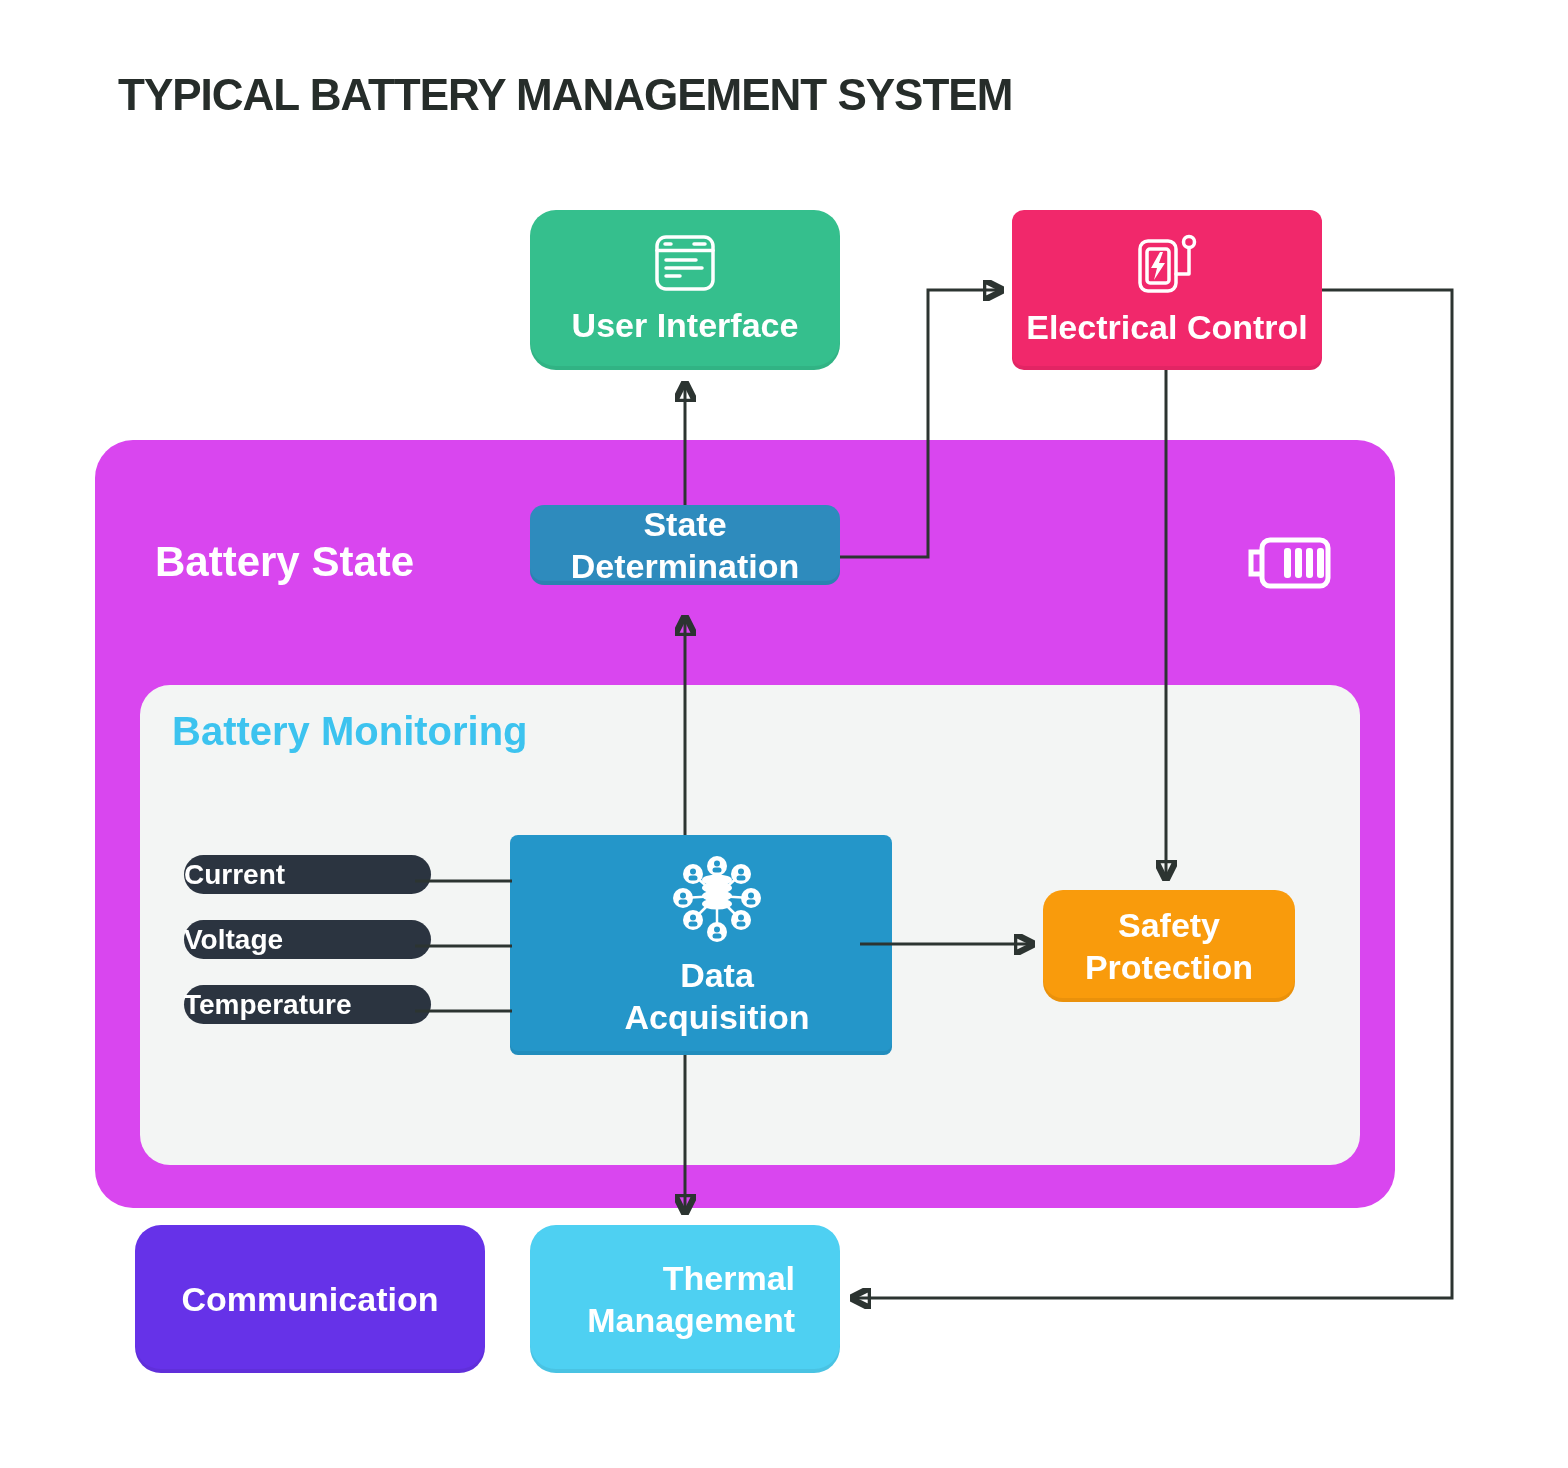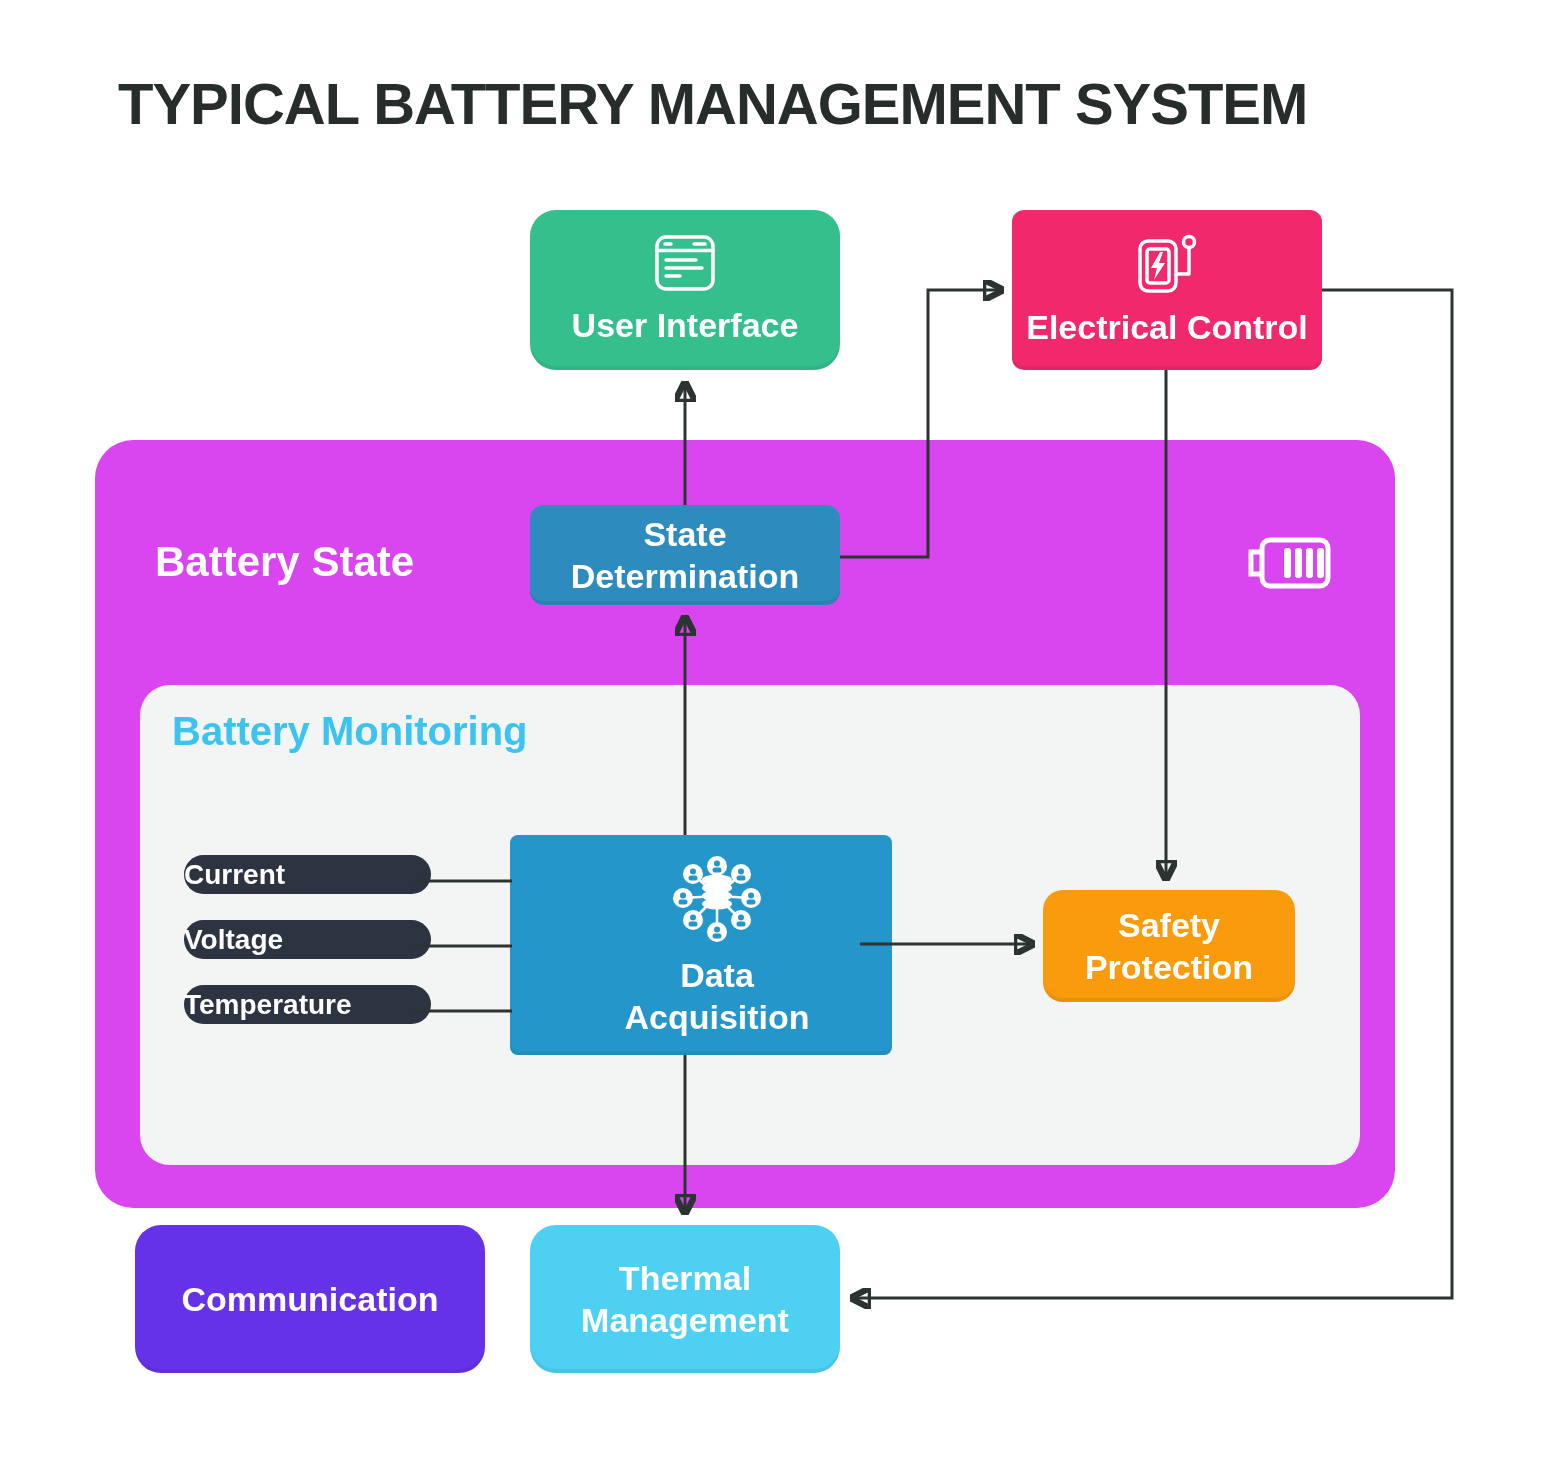--- a/index.html
+++ b/index.html
@@ -2,21 +2,21 @@
 <html><head>
 <meta charset="utf-8">
 <style>
   html,body{margin:0;padding:0;background:#ffffff;}
   .stage{
     position:relative;width:1568px;height:1468px;background:#ffffff;overflow:hidden;
     font-family:"Liberation Sans","DejaVu Sans",sans-serif;
   }
   .title{
     position:absolute;left:118px;top:70px;margin:0;
-    font-size:58px;font-weight:800;letter-spacing:-1px;color:#262d2a;white-space:nowrap;
+    font-size:44px;font-weight:800;letter-spacing:-1px;color:#262d2a;white-space:nowrap;
   }
   
   .node{
     position:absolute;display:flex;flex-direction:column;align-items:center;justify-content:center;
     color:#ffffff;text-align:center;
     box-shadow:inset 0 -4px 0 rgba(0,0,0,0.06);
   }
   .node .label{font-size:34px;font-weight:700;line-height:1.25;}
   
   .n-ui{left:530px;top:210px;width:310px;height:160px;border-radius:26px;background:#35bf8d;gap:12px;}
@@ -24,21 +24,21 @@
   
   .panel-state{
     position:absolute;left:95px;top:440px;width:1300px;height:768px;
     border-radius:38px;background:#d946ef;
   }
   .state-label{
     position:absolute;left:60px;top:98px;
     font-size:42px;font-weight:800;color:#ffffff;white-space:nowrap;
   }
   .battery-icon{position:absolute;right:62px;top:95px;}
-  .n-sd{left:435px;top:65px;width:310px;height:100px;border-radius:14px;background:#2e8bbd;}
+  .n-sd{left:435px;top:65px;width:310px;height:80px;border-radius:14px;background:#2e8bbd;}
   .n-sd .label{width:240px;}
   
   .panel-mon{
     position:absolute;left:45px;top:245px;width:1220px;height:480px;
     border-radius:30px;background:#f3f5f4;
   }
   .mon-label{
     position:absolute;left:32px;top:24px;
     font-size:40px;font-weight:800;color:#3cc3ef;white-space:nowrap;text-align:right;
   }
@@ -50,21 +50,21 @@
   .pill-current{top:170px;}
   .pill-voltage{top:235px;}
   .pill-temperature{top:300px;}
   .n-da{left:370px;top:150px;width:350px;height:220px;border-radius:8px;background:#2496c9;gap:6px;padding-left:32px;}
   .n-da .label{width:200px;}
   .n-safety{left:903px;top:205px;width:252px;height:112px;border-radius:20px;background:#f99b0c;}
   .n-safety .label{width:180px;}
   
   .n-comm{left:135px;top:1225px;width:350px;height:148px;border-radius:26px;background:#6632e8;}
   .n-thermal{left:530px;top:1225px;width:310px;height:148px;border-radius:26px;background:#4ed0f2;}
-  .n-thermal .label{width:220px;}
+  .n-thermal .label{width:220px;text-align:right;}
   
   .wires{position:absolute;left:0;top:0;z-index:10;pointer-events:none;}
   .wires path,.wires line{stroke:#2c3431;stroke-width:3;fill:none;}
   .icon{display:block;}
 </style>
 </head>
 <body>
 
 <div class="stage">
 

